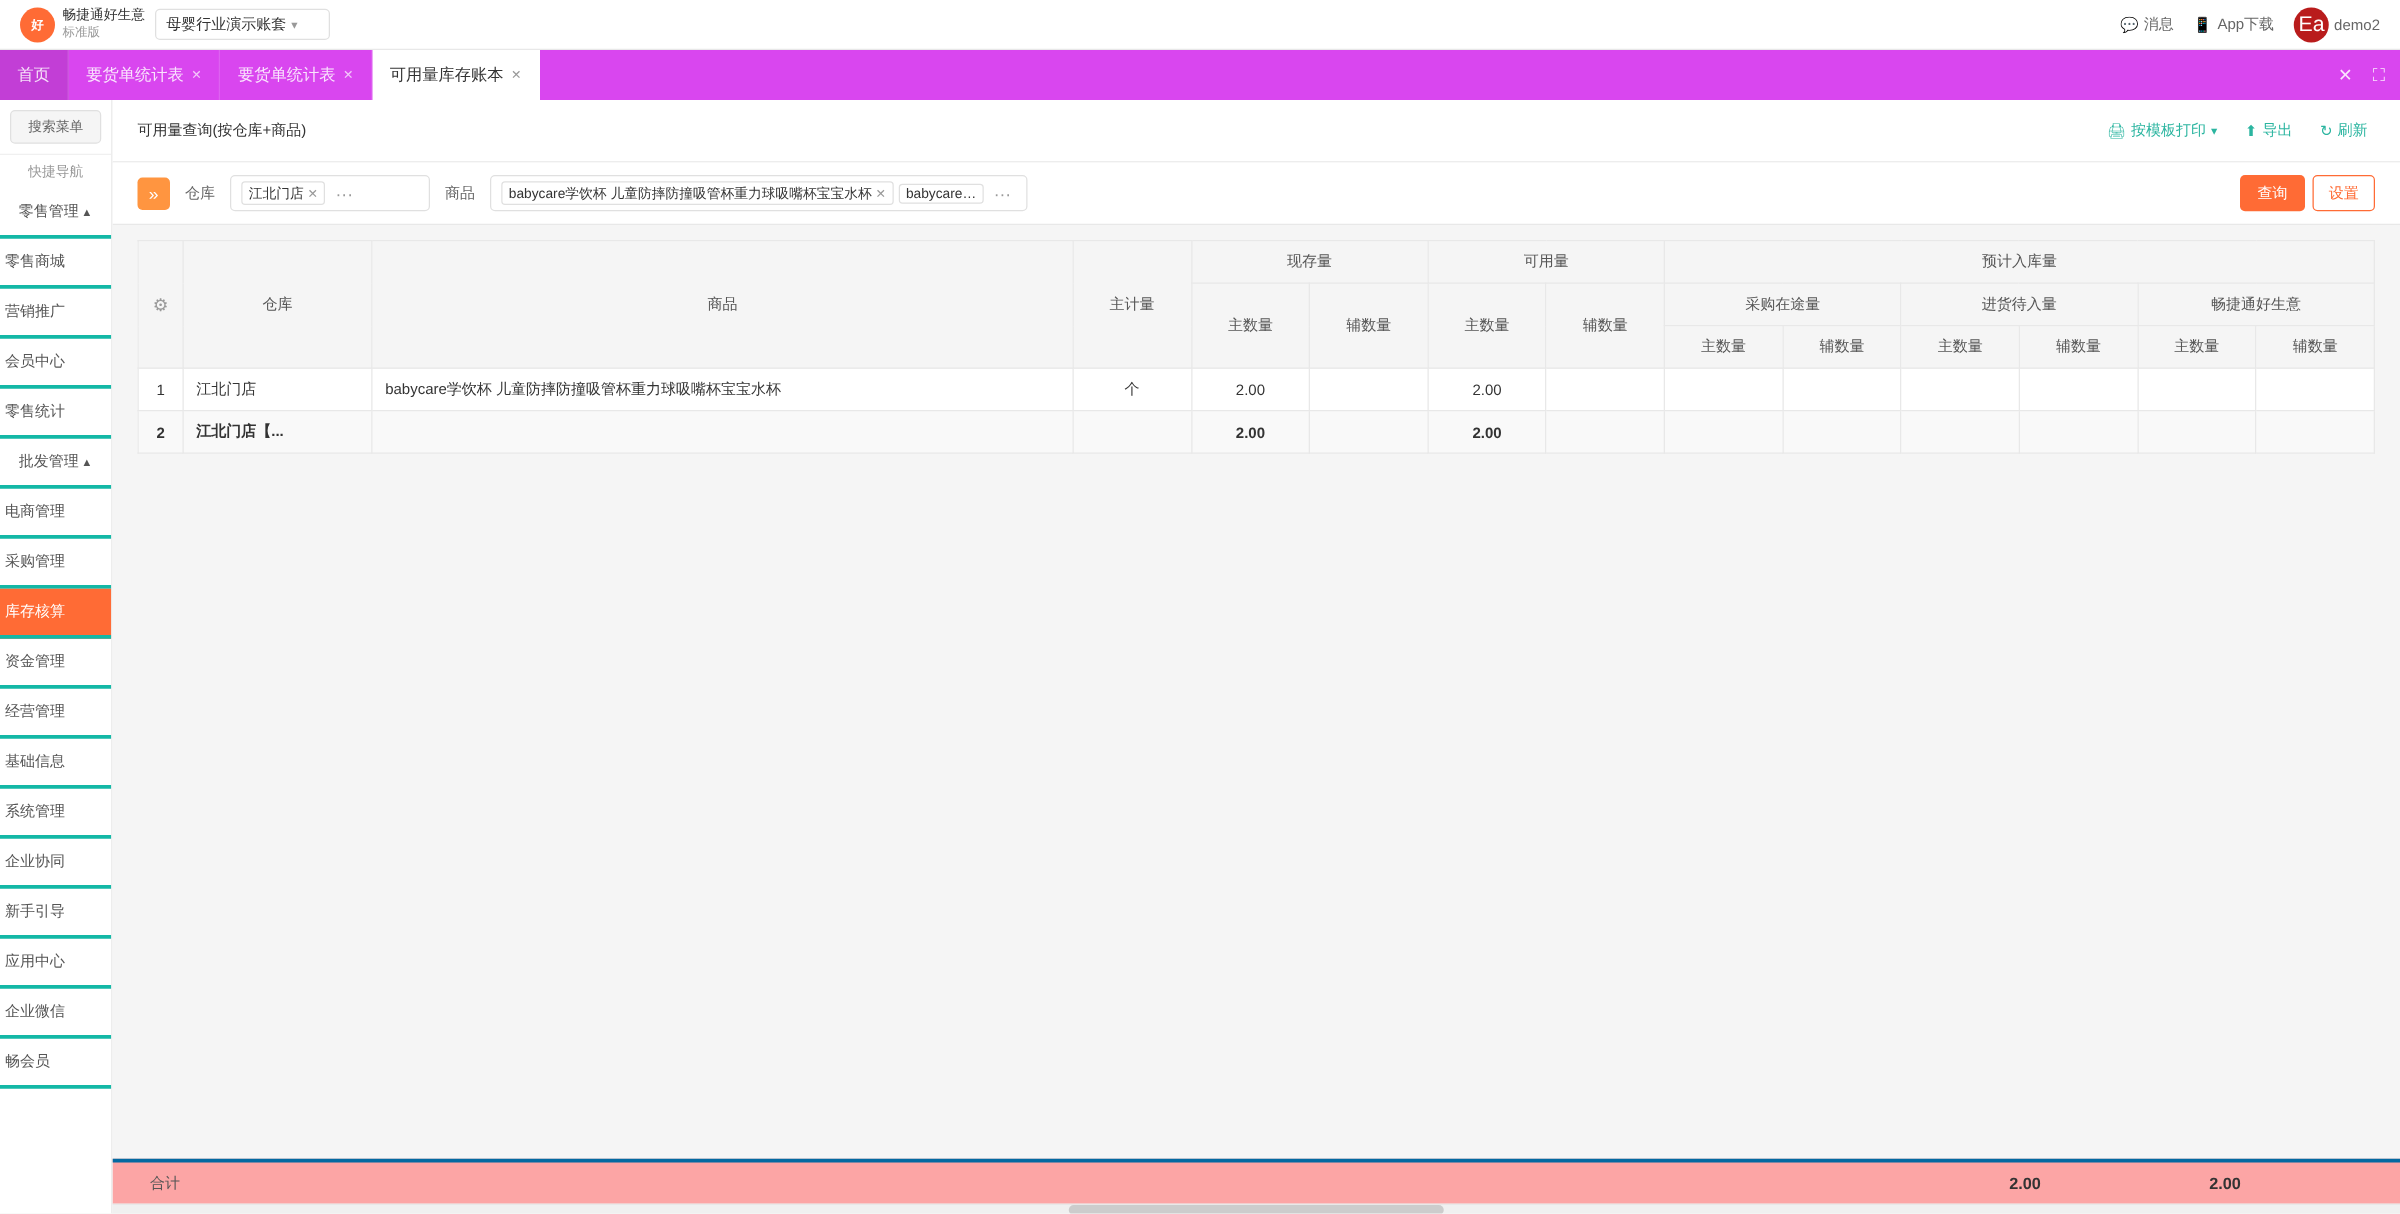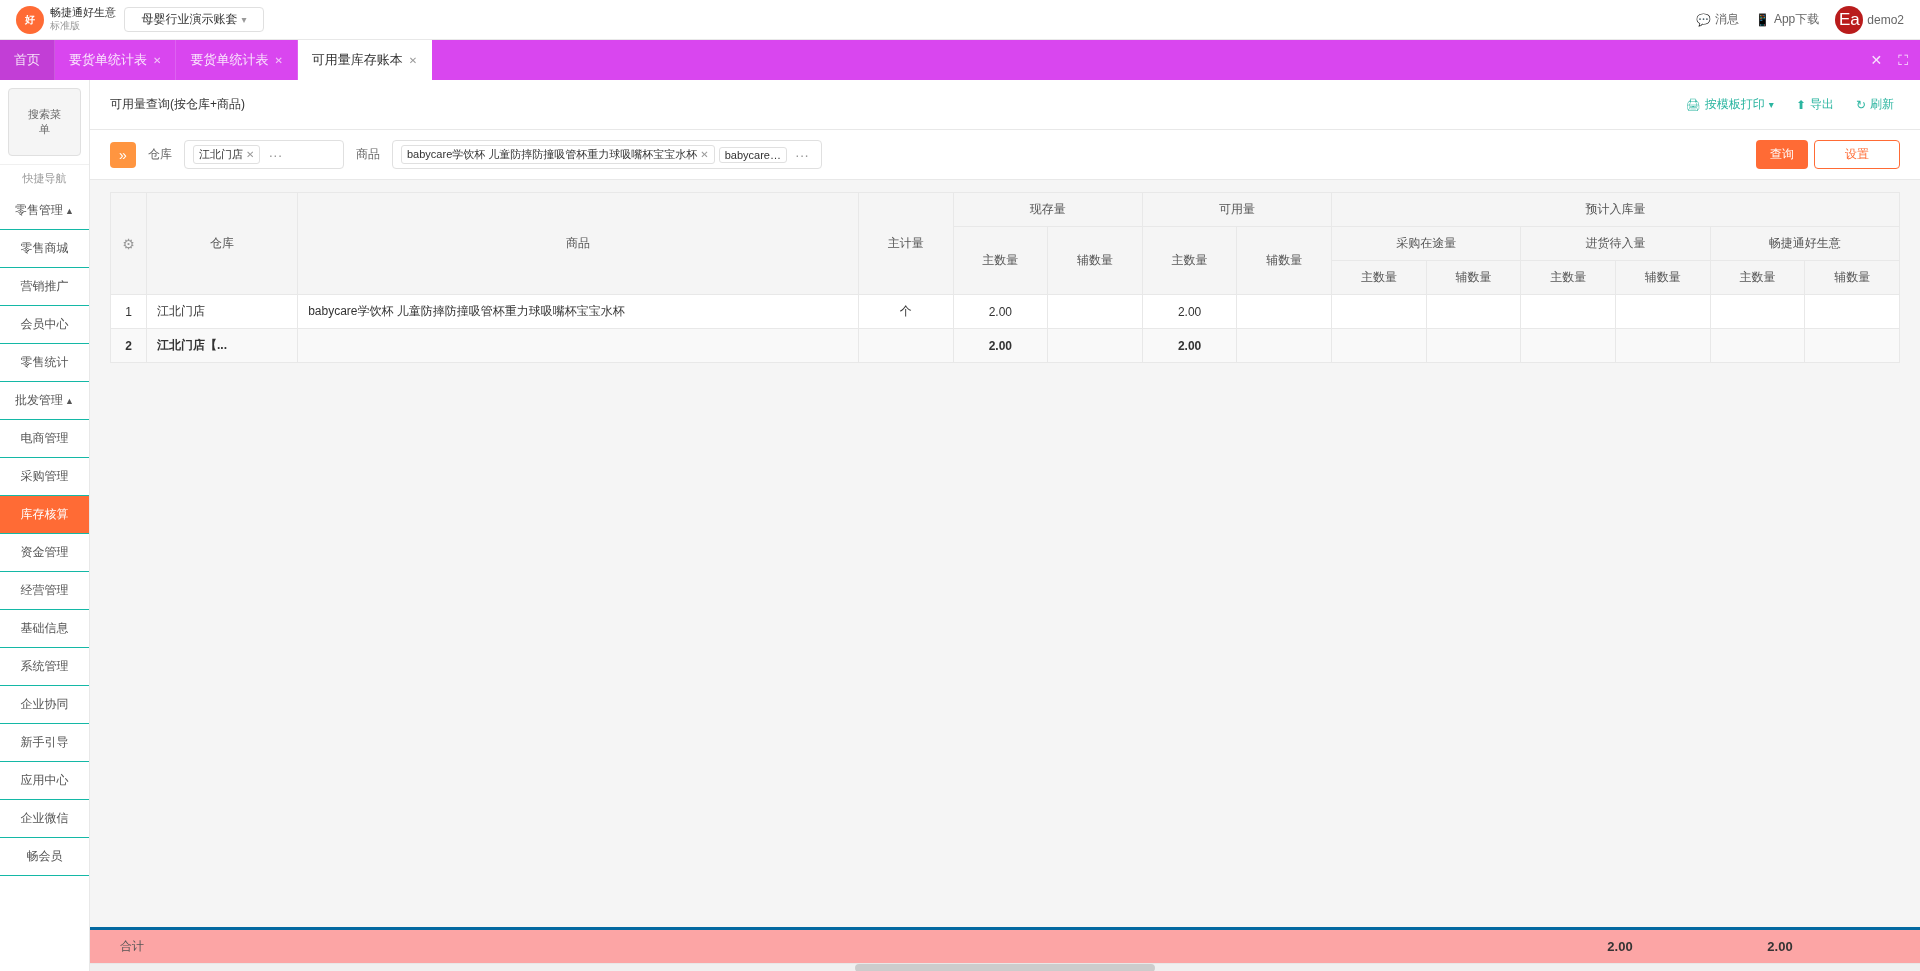--- a/index.html
+++ b/index.html
@@ -13,21 +13,21 @@
       align-items: center;
       justify-content: space-between;
       padding: 0 16px;
       border-bottom: 1px solid #e8e8e8;
     }
     .top-bar-left { display: flex; align-items: center; gap: 8px; }
     .logo-area { display: flex; align-items: center; gap: 6px; }
     .logo-icon { width: 28px; height: 28px; background: #ff6b35; border-radius: 50%; display: flex; align-items: center; justify-content: center; color: #fff; font-size: 10px; font-weight: bold; }
     .logo-text { font-size: 11px; color: #333; line-height: 1.2; }
     .logo-sub { font-size: 10px; color: #999; }
-    .company-selector { display: flex; align-items: center; gap: 4px; border: 1px solid #e0e0e0; border-radius: 4px; padding: 3px 8px; cursor: pointer; min-width: 140px; justify-content: center; }
+    .company-selector { display: flex; align-items: center; gap: 4px; border: 1px solid #e0e0e0; border-radius: 4px; padding: 3px 8px; cursor: pointer; min-width: 140px; }
     .company-selector span { font-size: 12px; color: #333; }
     .company-selector .arrow { color: #999; font-size: 10px; }
     .top-bar-right { display: flex; align-items: center; gap: 16px; }
     .top-right-item { display: flex; align-items: center; gap: 4px; cursor: pointer; color: #666; font-size: 12px; }
     .user-avatar { width: 28px; height: 28px; border-radius: 50%; background: #b91c1c; display: flex; align-items: center; justify-content: center; color: #fff; font-size: 17px; }
 
     
     .nav-tabs {
       height: 40px;
       background: #d946ef;
@@ -52,23 +52,23 @@
     .nav-tab:not(.active):not(.home) .close-x { color: rgba(255,255,255,0.7); }
     .nav-tabs-right { margin-left: auto; display: flex; align-items: center; padding-right: 8px; gap: 8px; }
     .nav-tab-btn { color: rgba(255,255,255,0.85); cursor: pointer; font-size: 14px; padding: 4px; }
 
     
     .main-layout { display: flex; flex: 1; overflow: hidden; }
 
     
     .sidebar { width: 90px; background: #fff; border-right: 1px solid #e8e8e8; display: flex; flex-direction: column; overflow-y: auto; }
     .sidebar-search { padding: 8px; border-bottom: 1px solid #f0f0f0; }
-    .sidebar-search-btn { width: 100%; padding: 18px; background: #f5f5f5; border: 1px solid #e0e0e0; border-radius: 4px; cursor: pointer; text-align: center; color: #666; font-size: 11px; }
+    .sidebar-search-btn { width: 100%; padding: 5px; background: #f5f5f5; border: 1px solid #e0e0e0; border-radius: 4px; cursor: pointer; text-align: center; color: #666; font-size: 11px; }
     .sidebar-nav-label { padding: 6px 8px; color: #999; font-size: 11px; cursor: pointer; text-align: center; }
-    .sidebar-item { padding: 10px 4px; text-align: center; cursor: pointer; color: #555; font-size: 12px; border-bottom: 1px solid #14b8a6; }
+    .sidebar-item { padding: 10px 4px; text-align: left; cursor: pointer; color: #555; font-size: 12px; border-bottom: 3px solid #14b8a6; }
     .sidebar-item.active { background: #ff6b35; color: #fff; }
     .sidebar-item.has-arrow { display: flex; align-items: center; justify-content: center; gap: 2px; }
 
     
     .content-area { flex: 1; display: flex; flex-direction: column; overflow: hidden; background: #f5f5f5; }
 
     
     .page-header { background: #fff; padding: 12px 20px; display: flex; align-items: center; justify-content: space-between; border-bottom: 1px solid #e8e8e8; }
     .page-title { font-size: 12px; font-weight: 500; color: #333; }
     .page-actions { display: flex; align-items: center; gap: 10px; }
@@ -78,21 +78,21 @@
     .filter-area { background: #fff; padding: 10px 20px; border-bottom: 1px solid #e8e8e8; display: flex; align-items: center; gap: 12px; }
     .filter-toggle { width: 26px; height: 26px; background: #ff9540; border-radius: 4px; display: flex; align-items: center; justify-content: center; color: #fff; cursor: pointer; font-size: 14px; }
     .filter-row { display: flex; align-items: center; gap: 12px; flex: 1; }
     .filter-label { color: #666; font-size: 12px; white-space: nowrap; }
     .filter-field { display: flex; align-items: center; gap: 4px; border: 1px solid #e0e0e0; border-radius: 4px; padding: 4px 8px; min-width: 160px; background: #fff; flex-wrap: wrap; }
     .filter-tag { display: flex; align-items: center; gap: 3px; background: #fff; border: 1px solid #e0e0e0; border-radius: 3px; padding: 1px 5px; font-size: 11px; color: #333; }
     .filter-tag .remove { color: #999; cursor: pointer; font-size: 10px; }
     .filter-dots { color: #999; font-size: 14px; cursor: pointer; padding: 0 4px; }
     .filter-actions { display: flex; gap: 6px; }
     .btn-query { background: #ff6b35; color: #fff; border: none; border-radius: 4px; padding: 5px 14px; cursor: pointer; font-size: 12px; }
-    .btn-settings { background: #fff; color: #ff6b35; border: 1px solid #ff6b35; border-radius: 4px; padding: 5px 30px; cursor: pointer; font-size: 12px; text-align: center; }
+    .btn-settings { background: #fff; color: #ff6b35; border: 1px solid #ff6b35; border-radius: 4px; padding: 5px 12px; cursor: pointer; font-size: 12px; text-align: center; }
 
     
     .table-container { flex: 1; overflow: auto; padding: 12px 20px; background: #f5f5f5; }
     .data-table { width: 100%; border-collapse: collapse; background: #fff; border: 1px solid #e8e8e8; }
     .data-table th, .data-table td { border: 1px solid #e8e8e8; padding: 8px 10px; font-size: 12px; text-align: center; color: #333; }
     .data-table thead th { background: #f5f5f5; color: #555; font-weight: normal; }
     .data-table td.text-left { text-align: left; }
     .col-settings { width: 36px; }
     .settings-icon { cursor: pointer; color: #999; font-size: 14px; }
 

